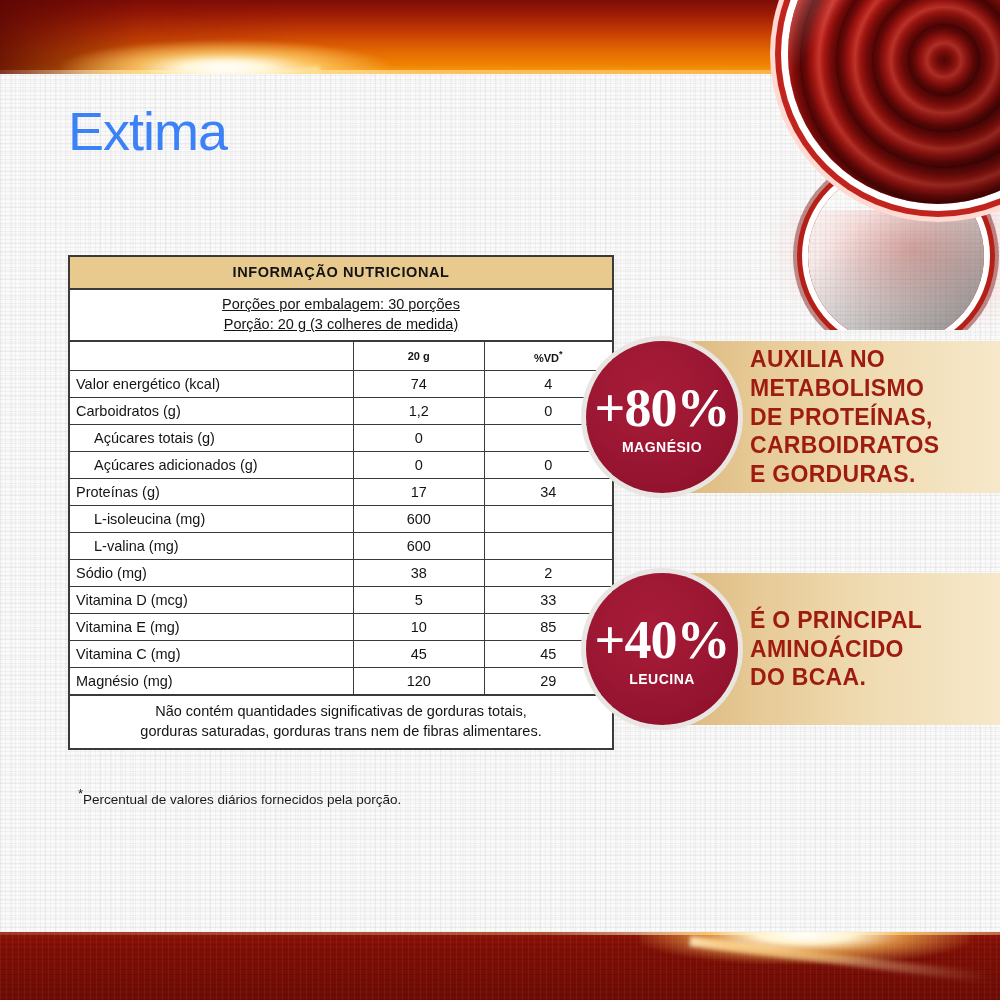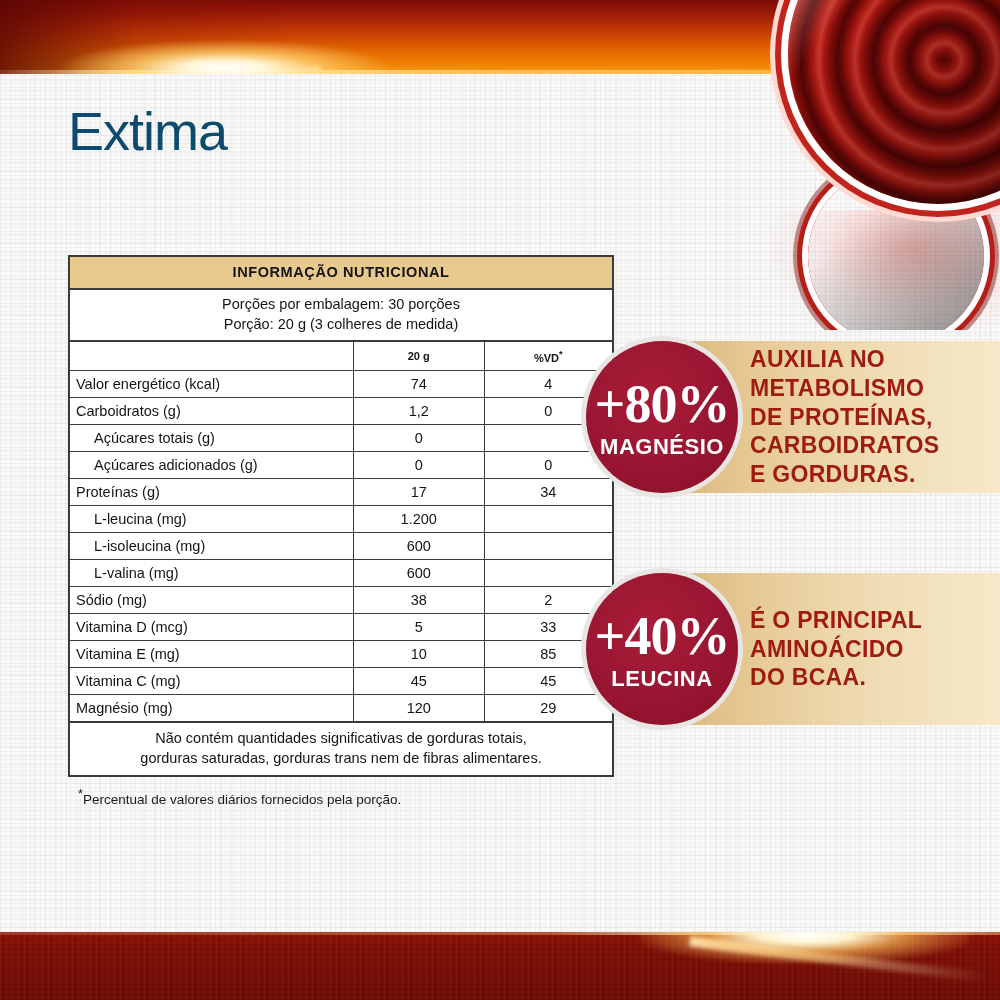--- a/index.html
+++ b/index.html
@@ -102,21 +102,21 @@
   .glass .softglow{
     position:absolute;left:0;top:210px;width:230px;height:130px;
     background:radial-gradient(ellipse at 62% 30%, rgba(230,110,100,.45) 0%, rgba(240,170,165,.22) 45%, rgba(255,255,255,0) 75%);
   }
 
   
   .logo{
     position:absolute;left:68px;top:104px;
     font-family:"Liberation Sans", sans-serif;
     font-size:54px;font-weight:400;letter-spacing:-1px;
-    color:#0c4a6e;line-height:1;
+    color:#3b82f6;line-height:1;
   }
 
   
   .nut-wrap{position:absolute;left:68px;top:255px;width:546px;}
   .nut-table{
     width:100%;border-collapse:collapse;
     border:2px solid #3a3a3a;
     background:#ffffff;
     font-family:"Liberation Sans", sans-serif;
   }
@@ -130,20 +130,21 @@
     text-align:center;
     color:#8e1b14;
     font-size:21px;font-weight:bold;letter-spacing:.6px;
     padding:5px 0 6px 0 !important;
     border-bottom:2px solid #3a3a3a !important;
   }
   .serving-cell{
     text-align:center;font-size:15px;line-height:1.35;
     padding:5px 0 6px 0 !important;
     border-bottom:2px solid #3a3a3a !important;
+    text-decoration:underline;
   }
   .serving-cell div{white-space:nowrap;}
   .hdr td{font-weight:bold;text-align:center;font-size:11px;padding-top:4px;padding-bottom:4px;}
   .hdr td.blank{border-left:none;}
   .c-name{width:252px;text-align:left;}
   .c-amt{width:117px;text-align:center;}
   .c-vd{width:115px;text-align:center;}
   .ind1 .c-name{padding-left:24px;}
   .note-cell{
     text-align:center;font-size:14.5px;line-height:1.4;
@@ -180,21 +181,21 @@
   .badge{
     position:absolute;width:152px;height:152px;border-radius:50%;
     background:radial-gradient(circle at 42% 34%, #a81c38 0%, #9c1733 45%, #8a0f2a 100%);
     box-shadow:0 0 0 5px #e9e5e2, 0 1px 5px rgba(0,0,0,.25);
     display:flex;flex-direction:column;align-items:center;justify-content:center;
     color:#ffffff;
   }
   .badge-1{left:586px;top:341px;}
   .badge-2{left:586px;top:573px;}
   .badge-pct{font-size:54px;font-weight:bold;line-height:1;letter-spacing:-1px;font-family:Liberation Serif, serif;}
-  .badge-lbl{font-size:22px;font-weight:bold;line-height:1;margin-top:5px;letter-spacing:.5px;text-transform:uppercase;}
+  .badge-lbl{font-size:14px;font-weight:bold;line-height:1;margin-top:5px;letter-spacing:.5px;text-transform:uppercase;}
 </style>
 </head>
 <body>
 
 <div id="page"></div>
 
 <div class="banner-top">
   <div class="shade"></div>
   <div class="flare-top-ray"></div>
   <div class="banner-top-edge"></div>
@@ -247,25 +248,20 @@
           <td class="c-name">Açúcares adicionados (g)</td>
           <td class="c-amt">0</td>
           <td class="c-vd">0</td>
         </tr>
       <tr>
           <td class="c-name">Proteínas (g)</td>
           <td class="c-amt">17</td>
           <td class="c-vd">34</td>
         </tr>
       <tr class="ind1">
-          <td class="c-name">L-leucina (mg)</td>
-          <td class="c-amt">1.200</td>
-          <td class="c-vd"></td>
-        </tr>
-      <tr class="ind1">
           <td class="c-name">L-isoleucina (mg)</td>
           <td class="c-amt">600</td>
           <td class="c-vd"></td>
         </tr>
       <tr class="ind1">
           <td class="c-name">L-valina (mg)</td>
           <td class="c-amt">600</td>
           <td class="c-vd"></td>
         </tr>
       <tr>

